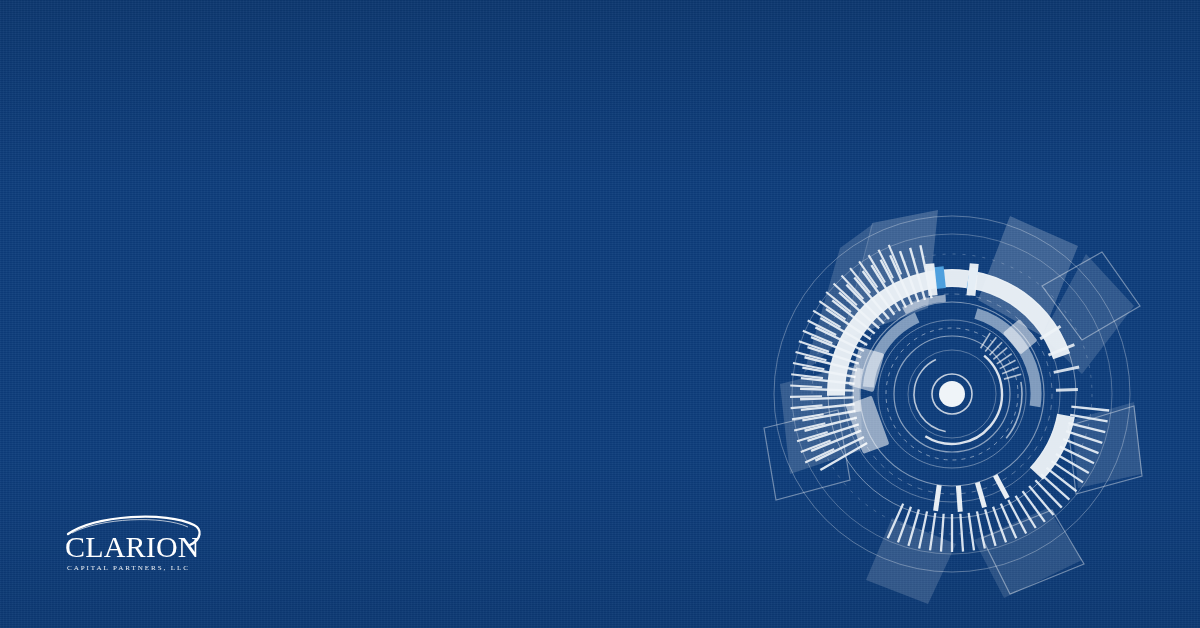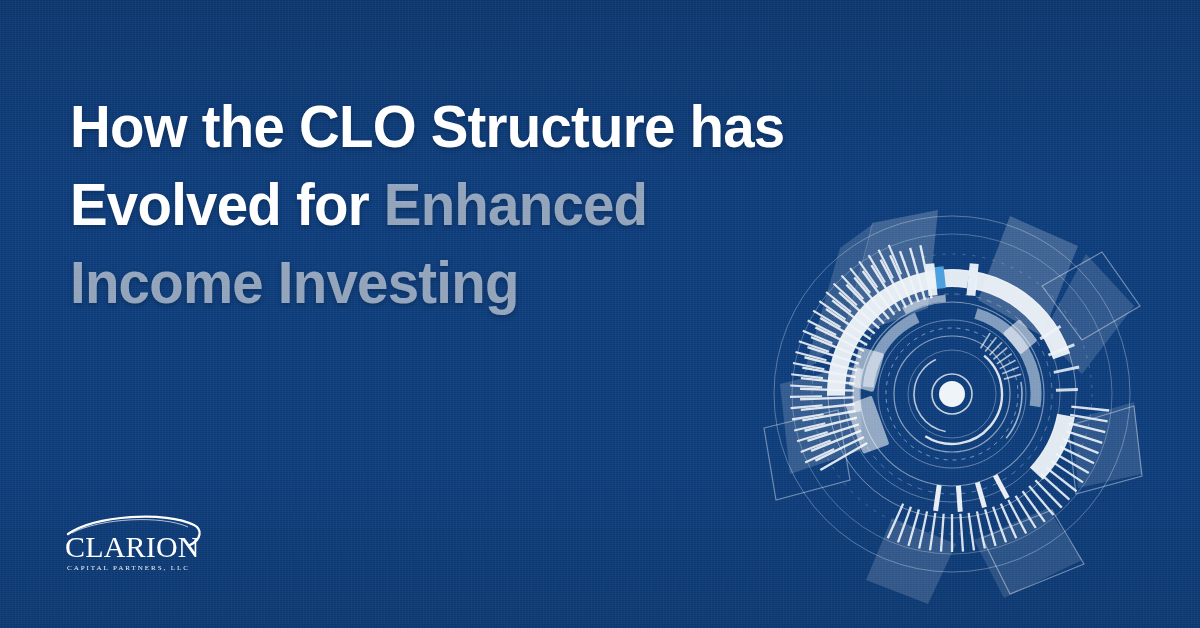--- a/index.html
+++ b/index.html
@@ -525,25 +525,20 @@
         </g>
       </g>
 
       <g>
         <circle cx="210" cy="206" r="20" fill="none" stroke="#ffffff" stroke-width="1.6" opacity="0.75"></circle>
         <circle cx="210" cy="206" r="13" fill="#f4f8fb" opacity="0.98"></circle>
       </g>
     </svg>
   </div>
 
-  <div id="headline">
-    <div class="hl-line hl-strong">How the CLO Structure has</div>
-    <div class="hl-line"><span class="hl-strong">Evolved for </span><span class="hl-soft">Enhanced</span></div>
-    <div class="hl-line hl-soft">Income Investing</div>
-  </div>
 
   <div id="logo">
     <svg viewBox="0 0 150 72" width="150" height="72" xmlns="http://www.w3.org/2000/svg">
 
       <g>
         <path d="M 6 26 C 34 7, 104 3, 132 17 C 140 21, 140 31, 128 37" fill="none" stroke="#ffffff" stroke-width="2.3" stroke-linecap="round"></path>
         <path d="M 10 25 C 38 10, 100 7, 126 19" fill="none" stroke="#ffffff" stroke-width="0.9" opacity="0.75"></path>
       </g>
 
       <text x="3" y="49" font-family="'Liberation Serif', serif" font-size="30" fill="#ffffff" letter-spacing="0.2">CLARION</text>

